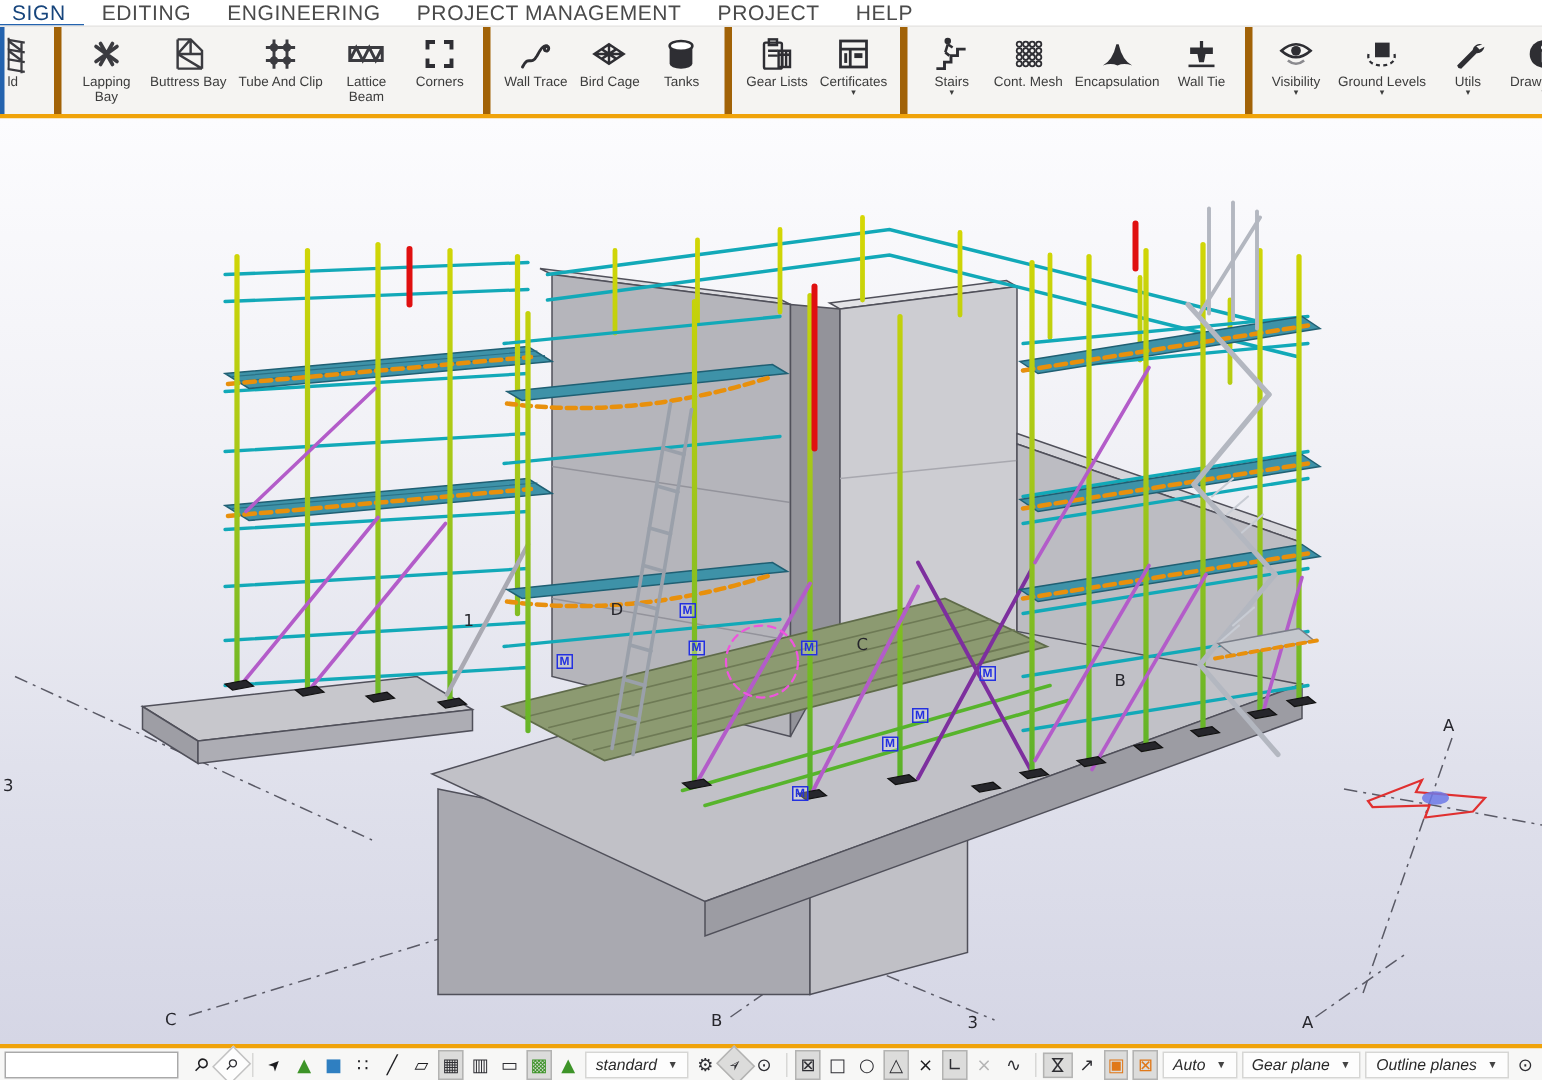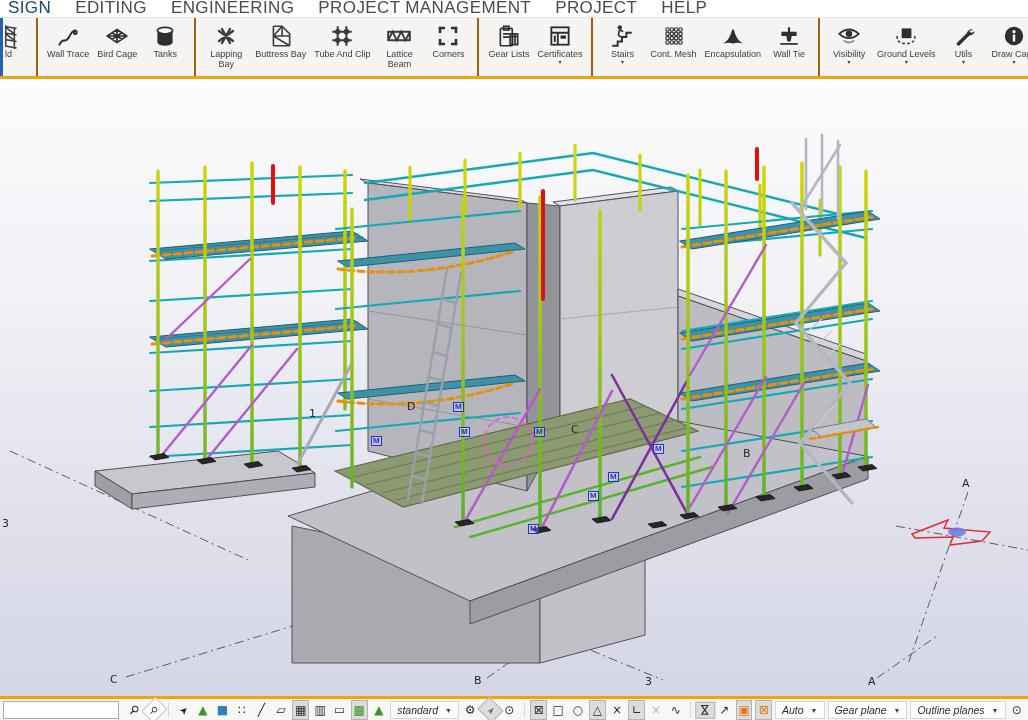--- a/index.html
+++ b/index.html
@@ -1,25 +1,25 @@
 <!DOCTYPE html>
 <html><head>
 <meta charset="utf-8">
 <style>
   html,body{margin:0;padding:0;}
   body{width:1028px;height:720px;overflow:hidden;background:#fff;
        font-family:"Liberation Sans","DejaVu Sans",sans-serif;-webkit-font-smoothing:antialiased;}
   
-  .menubar{height:17px;background:#ffffff;display:flex;align-items:center;font-size:17px;color:#4a4a4a;}
+  .menubar{height:17px;background:#ffffff;display:flex;align-items:center;font-size:14px;color:#4a4a4a;}
   .menutab{display:flex;align-items:center;padding:0 12px;letter-spacing:.4px;cursor:default;border-bottom:2px solid transparent;}
   .menutab.active{color:#17457c;border-bottom:2px solid #2463ae;margin-left:-4px;}
   
   .ribbon{height:58px;background:#f5f4f2;display:flex;align-items:stretch;border-top:1px solid #e8e7e5;position:relative;}
   .ribbon-left-accent{position:absolute;left:0;top:0;bottom:0;width:3px;background:#2463ae;}
-  .rgroup{display:flex;align-items:flex-start;padding:4px 5px 0 5px;border-right:2px solid #a16207;}
+  .rgroup{display:flex;align-items:flex-start;padding:4px 5px 0 5px;border-right:5px solid #a16207;}
   .rgroup:last-child{border-right:none;}
   .ritem{display:flex;flex-direction:column;align-items:center;min-width:40px;padding:0 4px;cursor:default;}
   .ritem .ricon{height:27px;display:flex;align-items:center;justify-content:center;}
   .ritem .rlabel{font-size:9px;color:#3c3c3c;text-align:center;line-height:10px;white-space:nowrap;}
   .ritem.wrap .rlabel{white-space:normal;width:42px;}
   .ritem .rcaret{font-size:6px;color:#3c3c3c;line-height:5px;margin-top:1px;}
   .ritem.cut{min-width:16px;width:18px;overflow:hidden;align-items:flex-start;}
   .accentline{height:3px;background:#f0a30a;}
   
   .viewport{position:relative;width:1028px;height:617px;
@@ -83,52 +83,20 @@
             <g stroke="#3b3b40" stroke-width="1.4" fill="none">
           <path d="M6 3 L18 5 M6 9 L18 11 M6 15 L18 17 M6 21 L18 23 M8 2 V22 M16 4 V24 M8 4 L16 10 M8 10 L16 16"></path>
             </g>
           </svg>
       </span>
       <span class="rlabel" style="margin-left:-4px;">ld</span>
     </div>
   </div>
 
   <div class="rgroup">
-    <div class="ritem">
-      <span class="ricon">
-        <svg width="26" height="26" viewBox="0 0 24 24">
-            <g stroke="#2e2e33" stroke-width="1.8" fill="none" stroke-linecap="round">
-          <path d="M4 20 C8 12 9 20 13 13 C15 9 17 6 19 7 C21 8 20 11 18 10 C17 9.4 17.6 7.6 19 7"></path>
-            </g>
-          </svg>
-      </span>
-      <span class="rlabel">Wall Trace</span>
-    </div>
-    <div class="ritem">
-      <span class="ricon">
-        <svg width="26" height="26" viewBox="0 0 24 24">
-            <g stroke="#2e2e33" stroke-width="1.5" fill="none">
-          <path d="M12 6 L21 12 L12 18 L3 12 Z M7.5 9 L16.5 15 M16.5 9 L7.5 15 M12 6 V18 M3 12 H21"></path>
-            </g>
-          </svg>
-      </span>
-      <span class="rlabel">Bird Cage</span>
-    </div>
-    <div class="ritem">
-      <span class="ricon">
-        <svg width="26" height="26" viewBox="0 0 24 24">
-          <path d="M5 7 V18 A7 3 0 0 0 19 18 V7" fill="#2e2e33"></path>
-          <ellipse cx="12" cy="7" rx="7" ry="3" fill="#fff" stroke="#2e2e33" stroke-width="1.6"></ellipse>
-          </svg>
-      </span>
-      <span class="rlabel">Tanks</span>
-    </div>
-  </div>
-
-  <div class="rgroup">
     <div class="ritem wrap">
       <span class="ricon">
         <svg width="24" height="24" viewBox="0 0 24 24">
             <g stroke="#3b3b40" stroke-width="2.4" fill="none" stroke-linecap="round">
           <path d="M5 7 L19 17 M5 17 L19 7 M8 5 L16 19 M8 19 L16 5"></path>
             </g>
           </svg>
       </span>
       <span class="rlabel">Lapping Bay</span>
     </div>
@@ -168,20 +136,52 @@
     </div>
     <div class="ritem">
       <span class="ricon">
         <svg width="24" height="24" viewBox="0 0 24 24">
             <g stroke="#2e2e33" stroke-width="2.6" fill="none">
           <path d="M4 9 V4 H9 M15 4 H20 V9 M20 15 V20 H15 M9 20 H4 V15"></path>
             </g>
           </svg>
       </span>
       <span class="rlabel">Corners</span>
+    </div>
+  </div>
+
+  <div class="rgroup">
+    <div class="ritem">
+      <span class="ricon">
+        <svg width="26" height="26" viewBox="0 0 24 24">
+            <g stroke="#2e2e33" stroke-width="1.8" fill="none" stroke-linecap="round">
+          <path d="M4 20 C8 12 9 20 13 13 C15 9 17 6 19 7 C21 8 20 11 18 10 C17 9.4 17.6 7.6 19 7"></path>
+            </g>
+          </svg>
+      </span>
+      <span class="rlabel">Wall Trace</span>
+    </div>
+    <div class="ritem">
+      <span class="ricon">
+        <svg width="26" height="26" viewBox="0 0 24 24">
+            <g stroke="#2e2e33" stroke-width="1.5" fill="none">
+          <path d="M12 6 L21 12 L12 18 L3 12 Z M7.5 9 L16.5 15 M16.5 9 L7.5 15 M12 6 V18 M3 12 H21"></path>
+            </g>
+          </svg>
+      </span>
+      <span class="rlabel">Bird Cage</span>
+    </div>
+    <div class="ritem">
+      <span class="ricon">
+        <svg width="26" height="26" viewBox="0 0 24 24">
+          <path d="M5 7 V18 A7 3 0 0 0 19 18 V7" fill="#2e2e33"></path>
+          <ellipse cx="12" cy="7" rx="7" ry="3" fill="#fff" stroke="#2e2e33" stroke-width="1.6"></ellipse>
+          </svg>
+      </span>
+      <span class="rlabel">Tanks</span>
     </div>
   </div>
 
   <div class="rgroup">
     <div class="ritem">
       <span class="ricon">
         <svg width="26" height="26" viewBox="0 0 24 24">
             <g stroke="#2e2e33" stroke-width="1.5" fill="none">
           <rect x="4" y="5" width="11" height="16" rx="1"></rect>
               <rect x="7" y="3" width="5" height="3.5"></rect>

